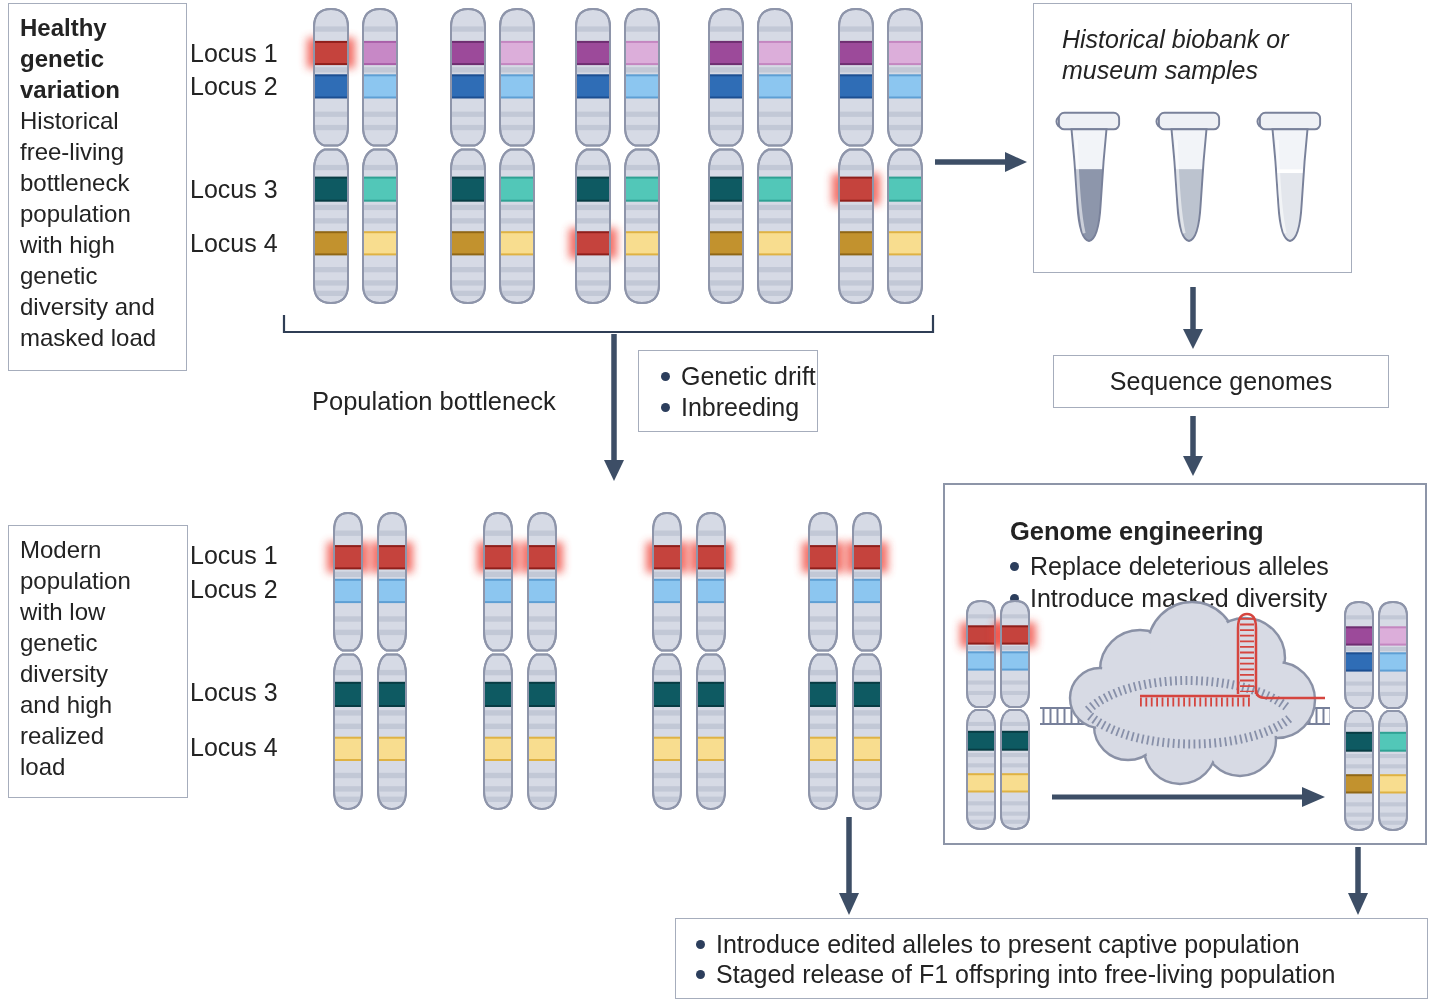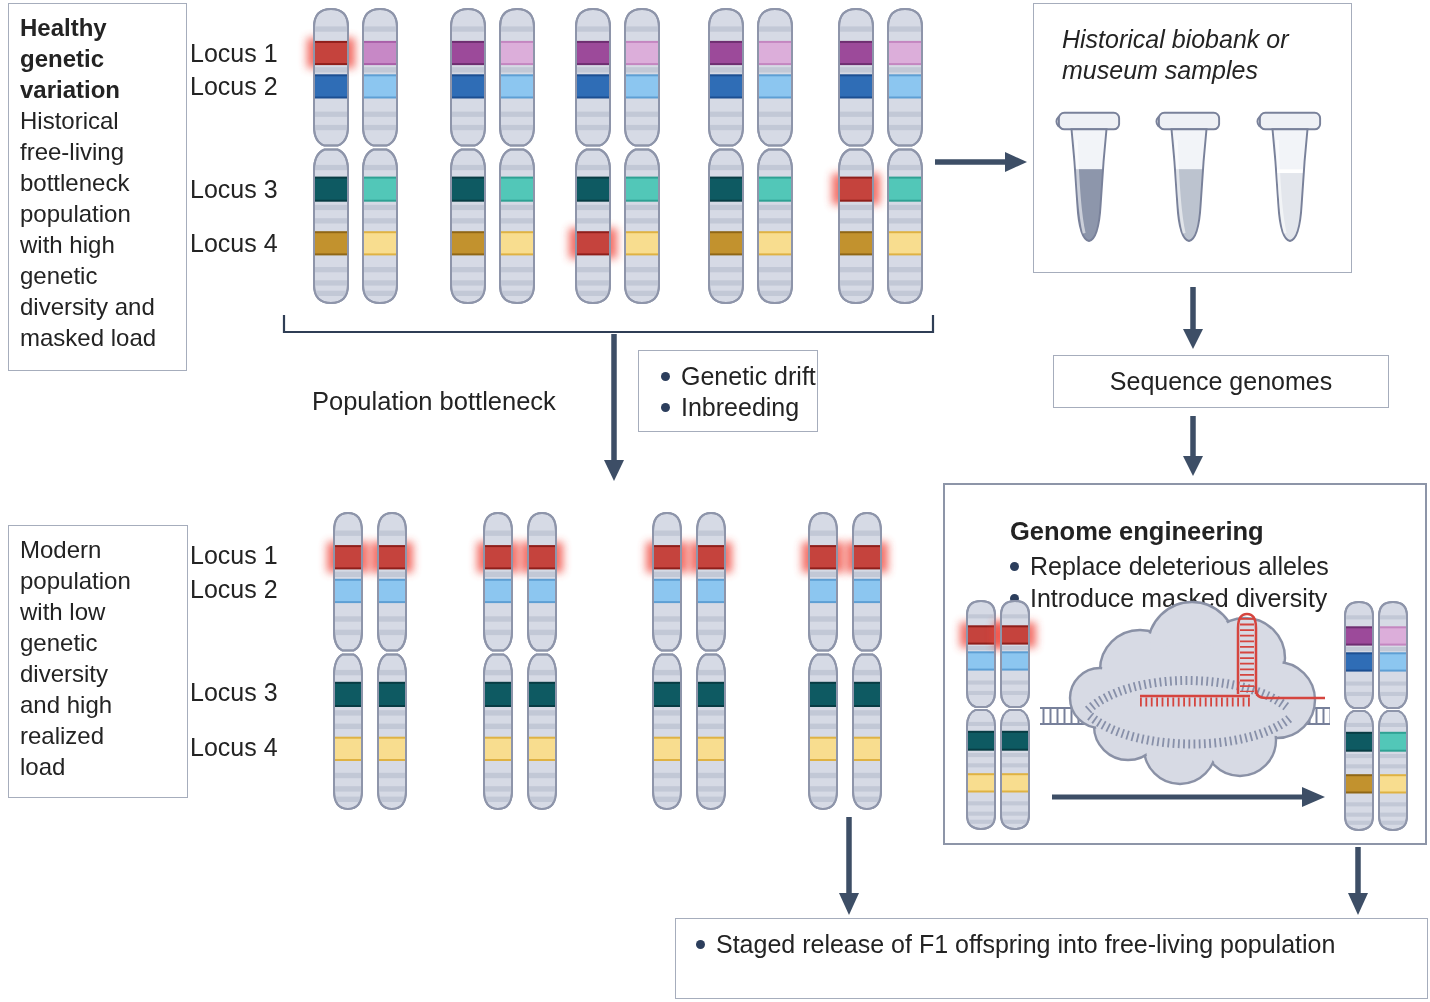--- a/index.html
+++ b/index.html
@@ -922,17 +922,21 @@
   </svg>
 
   <svg class="abs" style="left:1346px;top:847px;" width="24" height="70">
     <line x1="12" y1="0" x2="12" y2="48" stroke="#3d4e66" stroke-width="5.5"></line>
     <polygon points="2,46 22,46 12,68" fill="#3d4e66"></polygon>
   </svg>
 
   <div class="box" id="final-box" style="left:675px;top:918px;width:753px;height:81px;">
     <div class="bullet-row">
         <span class="dot"></span>
+        <span>Introduce edited alleles to present captive population</span>
+      </div>
+    <div class="bullet-row">
+        <span class="dot"></span>
         <span>Staged release of F1 offspring into free-living population</span>
       </div>
   </div>
 
 </div>
 
 </body></html>

